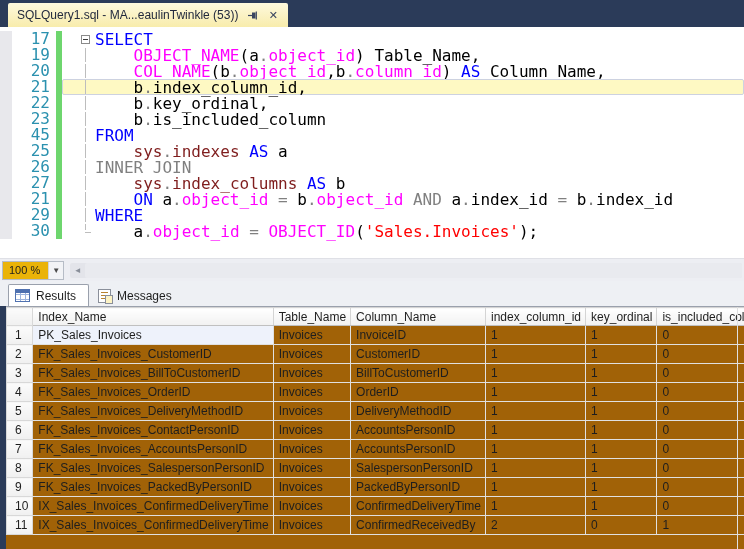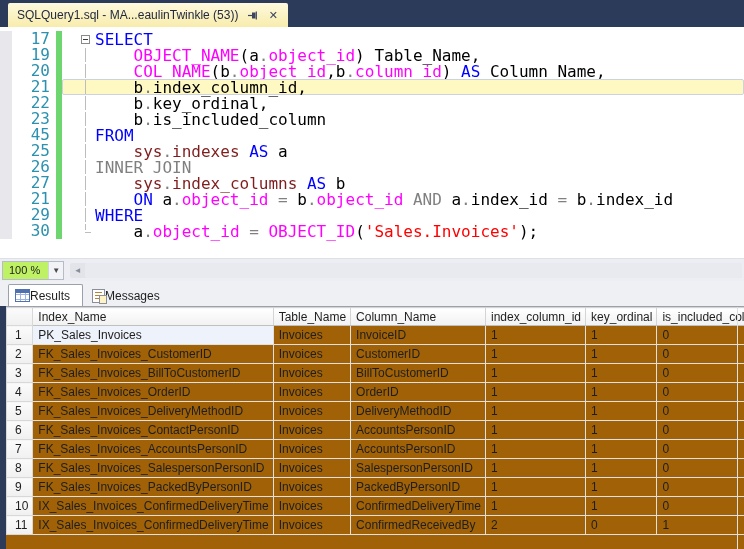--- a/index.html
+++ b/index.html
@@ -38,31 +38,31 @@
   .code { white-space:pre; color:#000000; }
   .tok-kw  { color:#0000ff; }
   .tok-fn  { color:#ff00ff; }
   .tok-op  { color:#808080; }
   .tok-sys { color:#7f1d1d; }
   .tok-str { color:#ff0000; }
   .tok-pl  { color:#000000; }
 
   
   .zoom-strip { height:23px; display:flex; align-items:center; background:#edeef3; border-top:1px solid #dfe0e6; position:relative; z-index:1; padding-left:2px; }
-  .zoom-box { display:flex; align-items:center; height:19px; background:#bef264; border:1px solid #b6bcc6; }
+  .zoom-box { display:flex; align-items:center; height:19px; background:#eab308; border:1px solid #b6bcc6; }
   .zoom-value { font-size:11px; color:#1e1e1e; padding:0 8px 0 6px; min-width:44px; }
   .zoom-drop { width:15px; height:100%; display:flex; align-items:center; justify-content:center;
                border-left:1px solid #d0d4da; font-size:8px; color:#4a4a4a; background:#f2f3f6; }
   .hscroll { flex:1; height:15px; margin:0 2px 0 6px; background:#e3e4ea; border-radius:2px; display:flex; align-items:center; }
   .hscroll .arr { width:15px; text-align:center; font-size:8px; color:#8a8f9a; }
   .hscroll .thumb { flex:1; height:15px; background:#e9eaef; border-radius:2px; }
 
   
   .res-tabstrip { height:25px; background:#eef0f4; display:flex; align-items:flex-end; padding-left:8px; gap:2px; position:relative; z-index:1; }
-  .res-tab { height:22px; display:flex; align-items:center; padding:0 12px 0 6px; font-size:12px; color:#1e1e1e;
+  .res-tab { height:22px; display:flex; align-items:center; gap:6px; padding:0 12px 0 6px; font-size:12px; color:#1e1e1e;
              border:1px solid transparent; border-bottom:none; }
   .res-tab.active { background:#ffffff; border-color:#9aa0ac; border-top-left-radius:2px; border-top-right-radius:2px; }
   .icon-grid { width:15px; height:13px; border:1px solid #4f71b0; background:
                linear-gradient(#4f71b0 0 3px, transparent 3px),
                repeating-linear-gradient(to right, transparent 0 4px, #9db4dd 4px 5px),
                repeating-linear-gradient(to bottom, transparent 0 4px, #9db4dd 4px 5px); background-color:#ffffff; }
   .icon-msg { position:relative; width:13px; height:14px; background:#ffffff; border:1px solid #8a8f9a; }
   .icon-msg::before { content:""; position:absolute; left:2px; top:2px; width:7px; height:1px; background:#b9832f; box-shadow:0 3px 0 #b9832f, 0 6px 0 #b9832f; }
   .icon-msg::after { content:""; position:absolute; right:-3px; bottom:-2px; width:6px; height:7px; background:#fdf3c4; border:1px solid #8a8f9a; }
 

